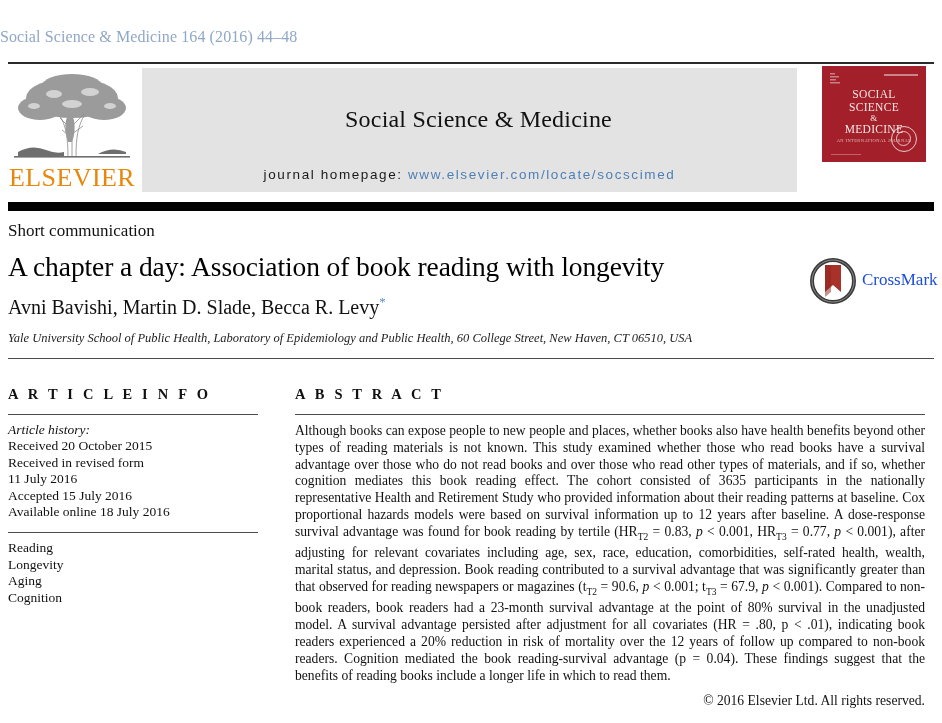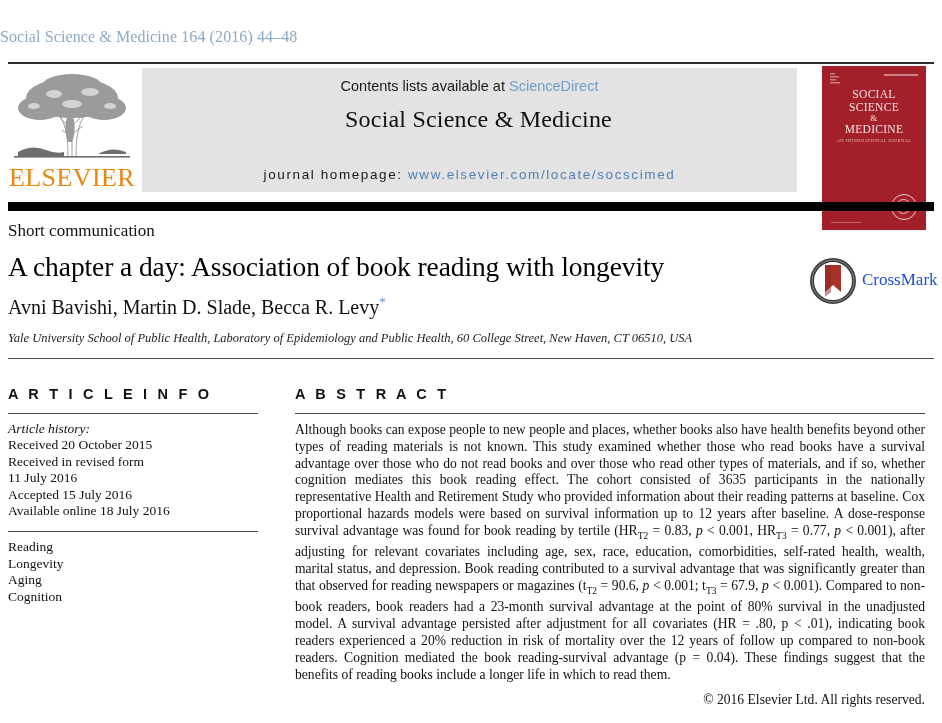--- a/index.html
+++ b/index.html
@@ -115,21 +115,21 @@
   .homepage-line .url {
     color: #4f7fb5;
   }
 
   
   .cover {
     position: absolute;
     right: 8px;
     top: 0;
     width: 104px;
-    height: 164px;
+    height: 96px;
     background: #a3202a;
     overflow: hidden;
   }
   .cover-top-mark {
     position: absolute;
     left: 7px;
     top: 6px;
     width: 14px;
     height: 15px;
     opacity: 0.55;
@@ -288,21 +288,21 @@
     position: absolute;
     top: 386px;
     left: 295px;
     width: 630px;
   }
   .sec-head {
     font-size: 14.5px;
     font-weight: bold;
     letter-spacing: 3.2px;
     color: #111;
-    font-family: Liberation Sans, sans-serif;
+    font-family: Liberation Serif, serif;
   }
   .rule-col {
     height: 1px;
     background: #4a4a4a;
     margin-top: 11px;
   }
   .info-block {
     margin-top: 7px;
     font-size: 13.5px;
     line-height: 16.4px;
@@ -372,23 +372,20 @@
       </g>
       <rect x="4" y="88" width="116" height="1.6" fill="#6e6e6e"></rect>
       <g fill="#9a9a9a">
         <path d="M56 52 q4 -10 8 0 q2 12 -2 22 l-4 0 q-4 -12 -2 -22 z"></path>
       </g>
     </svg>
     <div class="elsevier-word">ELSEVIER</div>
   </div>
 
   <div class="banner-center">
-    <div class="contents-line">
-      <span>Contents lists available at </span><span class="sd">ScienceDirect</span>
-    </div>
     <div class="journal-title-big">Social Science &amp; Medicine</div>
     <div class="homepage-line">
       <span>journal homepage: </span><span class="url">www.elsevier.com/locate/socscimed</span>
     </div>
   </div>
 
   <div class="cover">
     <svg class="cover-top-mark" viewBox="0 0 14 15">
       <g fill="#e8cfd0">
         <path d="M1 1 h5 v1.5 h-5 z M1 4 h9 v1.5 h-9 z M1 7 h6 v1.5 h-6 z M1 10 h10 v1.5 h-10 z"></path>

